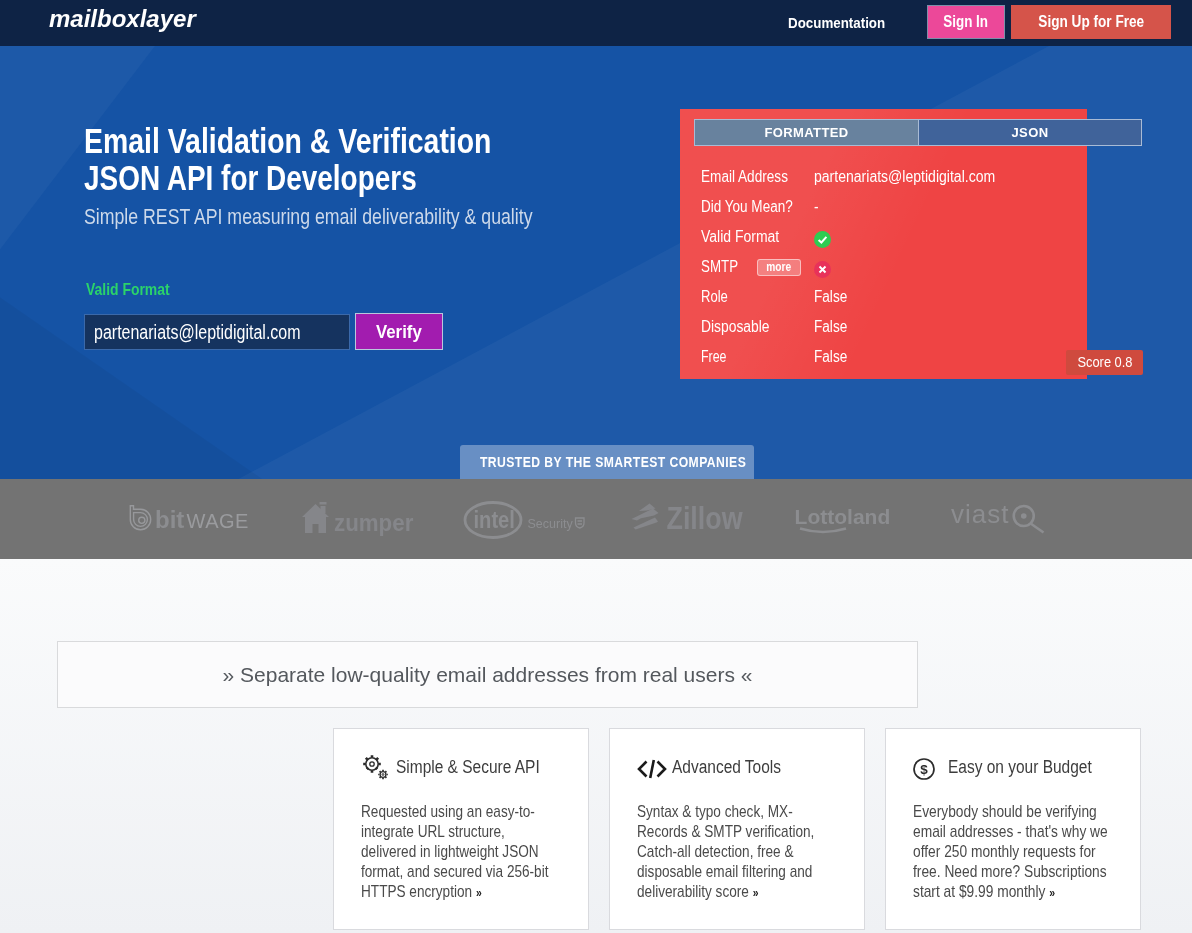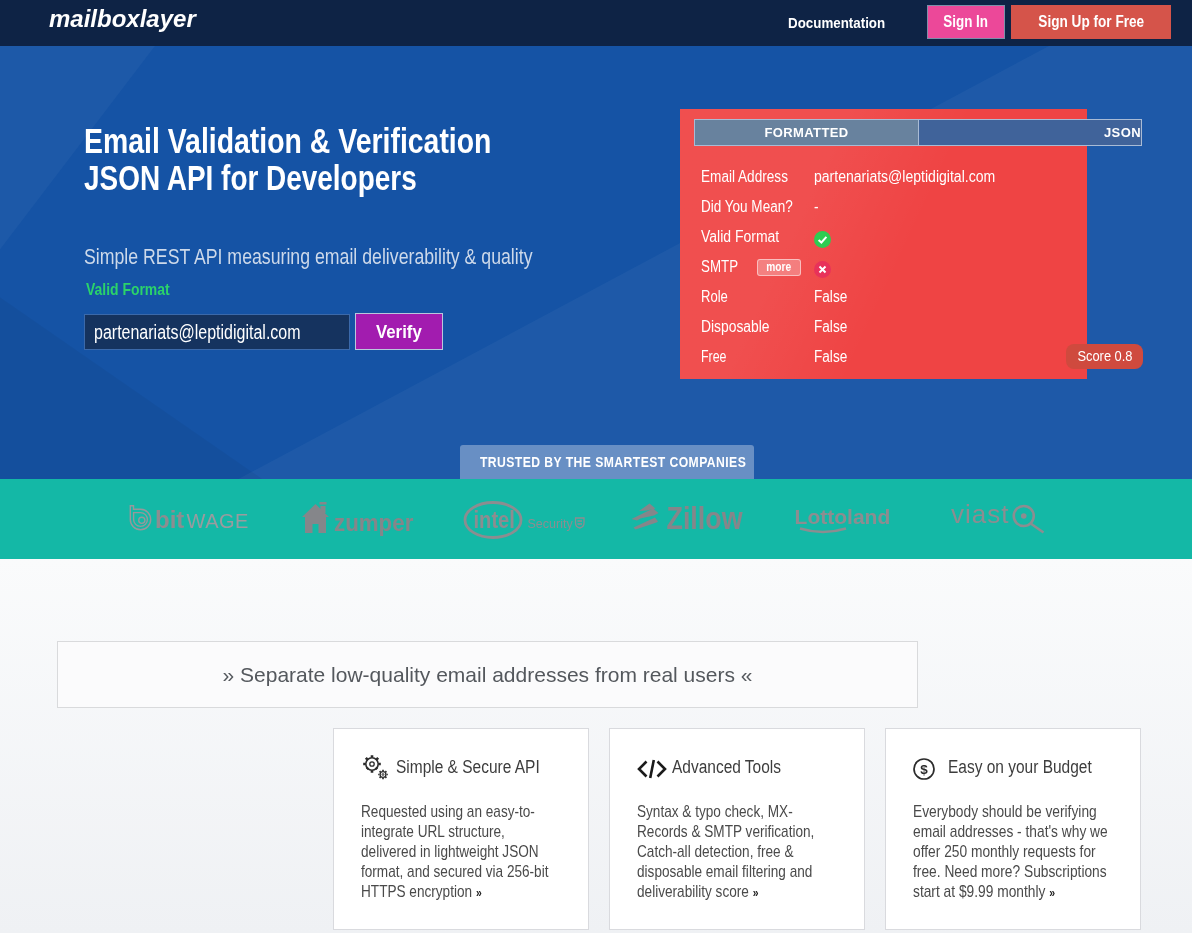--- a/index.html
+++ b/index.html
@@ -9,40 +9,40 @@
 
 .hdr { height:46px; background:#0e2345; position:relative; }
 .logo { position:absolute; left:49px; top:5px; font-size:24px; font-weight:bold; font-style:italic; color:#fff; }
 .hdr .nav-a { position:absolute; top:0; height:46px; line-height:46px; color:#fff; font-size:15px; font-weight:bold; }
 .btn-signin { position:absolute; left:927px; top:5px; width:78px; height:34px; background:#ec4899; border:1px solid #7d8fa9; color:#fff; font-size:16px; font-weight:bold; text-align:center; line-height:32px; }
 .btn-signup { position:absolute; left:1011px; top:5px; width:160px; height:34px; background:#d5544a; color:#fff; font-size:16px; font-weight:bold; text-align:center; line-height:34px; }
 
 .hero { height:433px; background:#1553a5; position:relative; overflow:hidden; }
 .poly { position:absolute; }
 .hero h1 { position:absolute; left:84px; top:76px; font-size:35px; line-height:37px; color:#fff; font-weight:bold; }
-.sub { position:absolute; left:84px; top:158px; font-size:22px; line-height:26px; color:#cdd9ea;margin-top:40px; }
+.sub { position:absolute; left:84px; top:158px; font-size:22px; line-height:26px; color:#cdd9ea; }
 .vf { position:absolute; left:86px; top:235px; font-size:17px; line-height:18px; font-weight:bold; color:#2bd36a; }
 .inp { position:absolute; left:84px; top:268px; width:266px; height:36px; background:#15335f; border:1px solid #3b69aa; color:#fff; font-size:20px; line-height:34px; padding-left:9px; }
 .verify { position:absolute; left:355px; top:267px; width:88px; height:37px; background:#a21caf; border:1px solid #bac7dd; color:#fff; font-size:19px; font-weight:bold; text-align:center; line-height:35px; }
 .panel { position:absolute; left:643px; top:63px; width:407px; height:270px; background:#ef4444;margin-left:37px; }
 .panel .sheen { position:absolute; left:0; top:0; right:0; bottom:0; background:linear-gradient(115deg, rgba(255,255,255,0.06) 0%, rgba(255,255,255,0.06) 32%, rgba(255,255,255,0.0) 55%); }
 .tabs { position:absolute; left:14px; top:10px; width:448px; height:27px; display:flex; border:1px solid #a9bbd5; }
 .tab { width:50%; text-align:center; color:#fff; font-size:13px; font-weight:bold; letter-spacing:0.4px; line-height:25px; }
 .tab.on { background:#68829e; }
-.tab.off { background:#40639a; border-left:1px solid #a9bbd5;text-align:right; }
+.tab.off { background:#40639a; border-left:1px solid #a9bbd5; }
 .rows { position:absolute; left:0; top:52.5px; width:475px; }
 .row { height:30px; position:relative; color:#fff; font-size:16px; line-height:30px; }
 .row .lab { position:absolute; left:21px; top:0; }
 .row .val { position:absolute; left:134px; top:0; }
 .row .vic { position:absolute; left:134px; top:6.5px; }
 .badge-more { position:absolute; left:77px; top:7px; width:44px; height:17px; background:rgba(255,255,255,0.28); border:1px solid rgba(255,255,255,0.5); border-radius:3px; color:#fff; font-size:12px; font-weight:bold; text-align:center; line-height:15px; }
-.score { position:absolute; left:386px; top:2px; width:77px; height:25px; background:#cf4a3e; border-radius:8px; color:#fff; font-size:14px; text-align:center; line-height:25px; }
+.score { position:absolute; left:386px; top:8px; width:77px; height:25px; background:#cf4a3e; border-radius:2px; color:#fff; font-size:14px; text-align:center; line-height:25px; }
 .trust { position:absolute; left:460px; top:399px; width:294px; height:34px; border-radius:3px 3px 0 0; background:rgba(255,255,255,0.33); text-align:center; color:#fff; font-size:14px; font-weight:bold; letter-spacing:0.5px; line-height:34px; }
 
-.strip { height:80px; background:#14b8a6; position:relative; }
+.strip { height:80px; background:#737373; position:relative; }
 .strip svg { position:absolute; }
 
 .mainsec { height:374px; background:linear-gradient(180deg,#fafbfc 0%, #eff1f4 100%); position:relative; }
 .quote { position:absolute; left:57px; top:82px; width:861px; height:67px; border:1px solid #d9dadc; background:#fbfbfc; text-align:center; color:#54585d; font-size:21px; line-height:65px; }
 .card { position:absolute; top:169px; width:256px; height:202px; background:#fff; border:1px solid #d9dade; }
 .card .ic { position:absolute; left:27px; }
 .card .ttl { position:absolute; left:62px; top:26px; font-size:18px; line-height:24px; color:#3d3d3d; transform:scaleX(0.86); transform-origin:0 50%; white-space:nowrap; }
 .card p { position:absolute; left:27px; top:73px; font-size:17px; line-height:20px; color:#4a4a4a; white-space:nowrap; transform:scaleX(0.80); transform-origin:0 0; }
 .arr { font-size:13px; font-weight:bold; color:#222; }
 </style>

